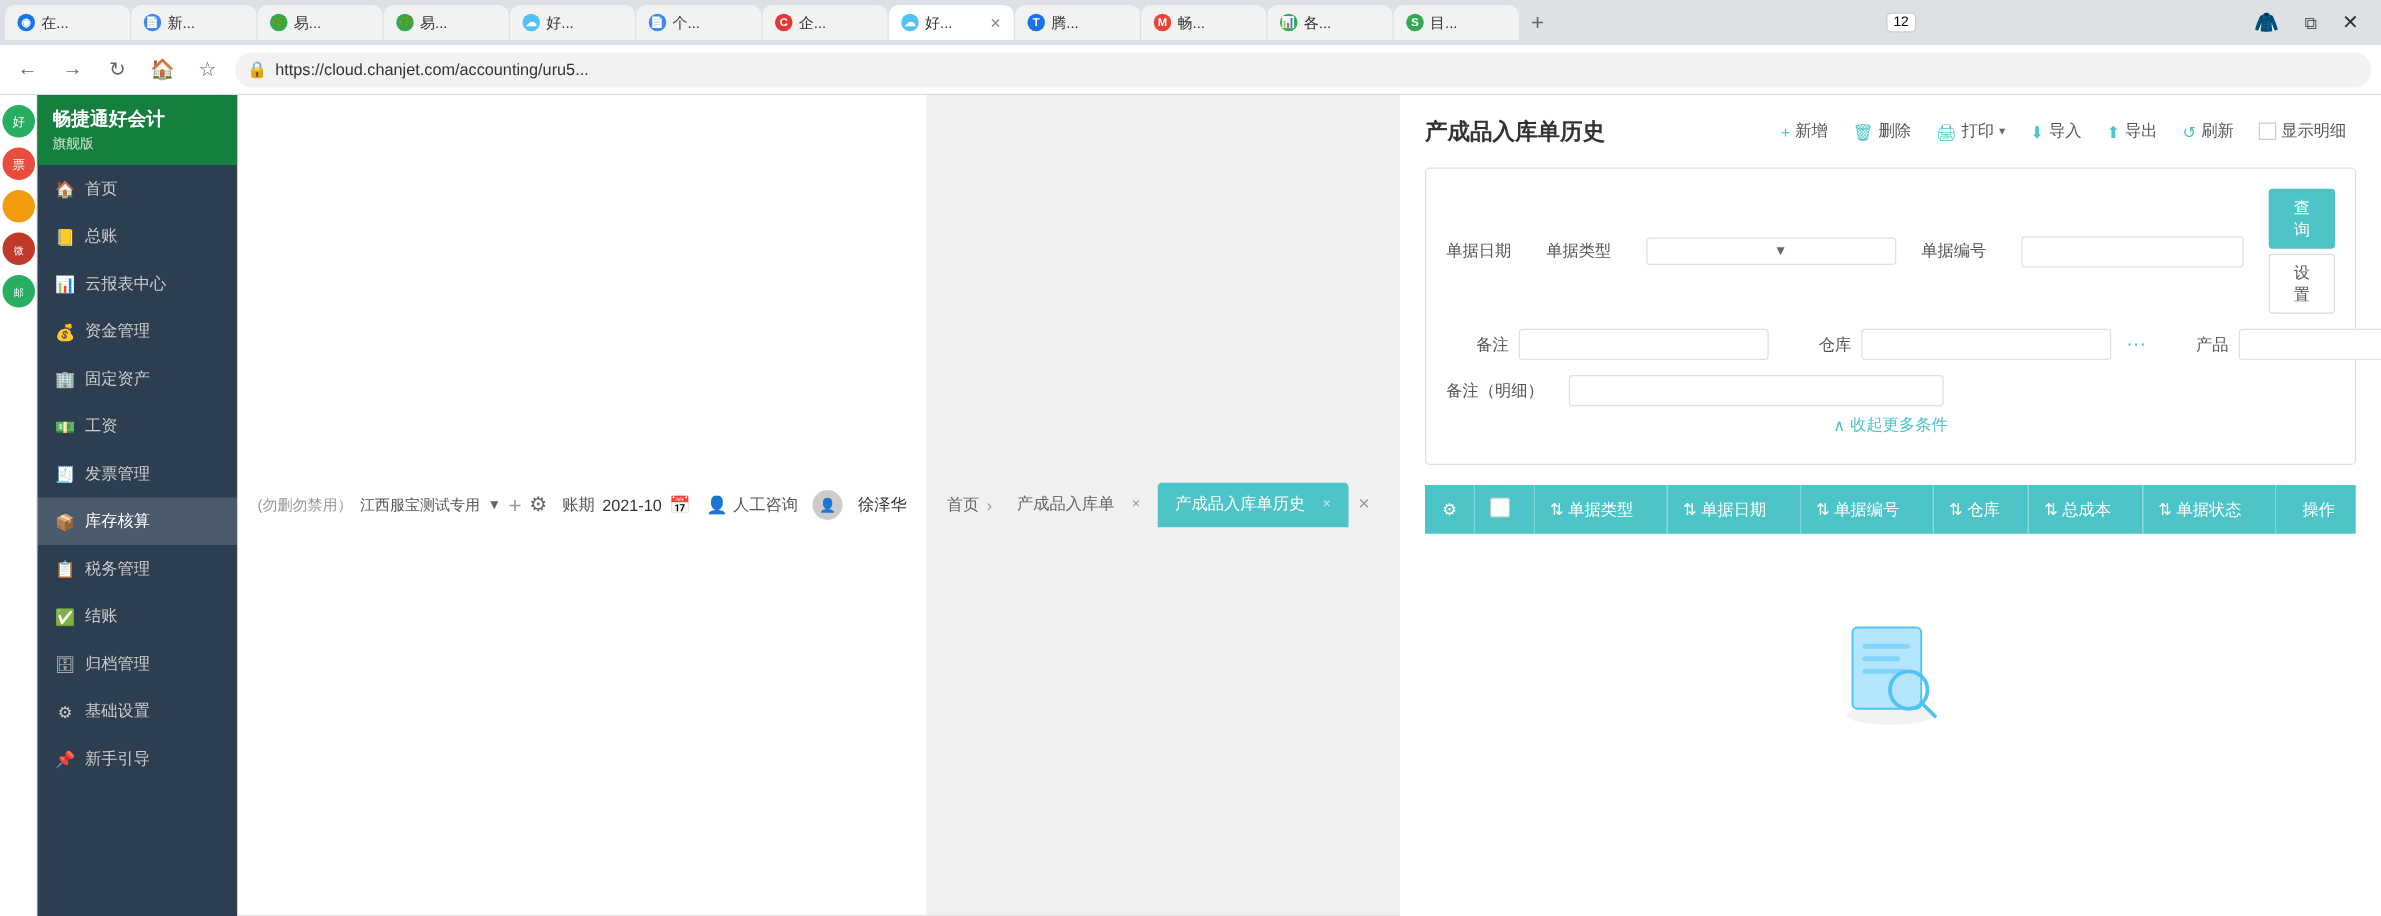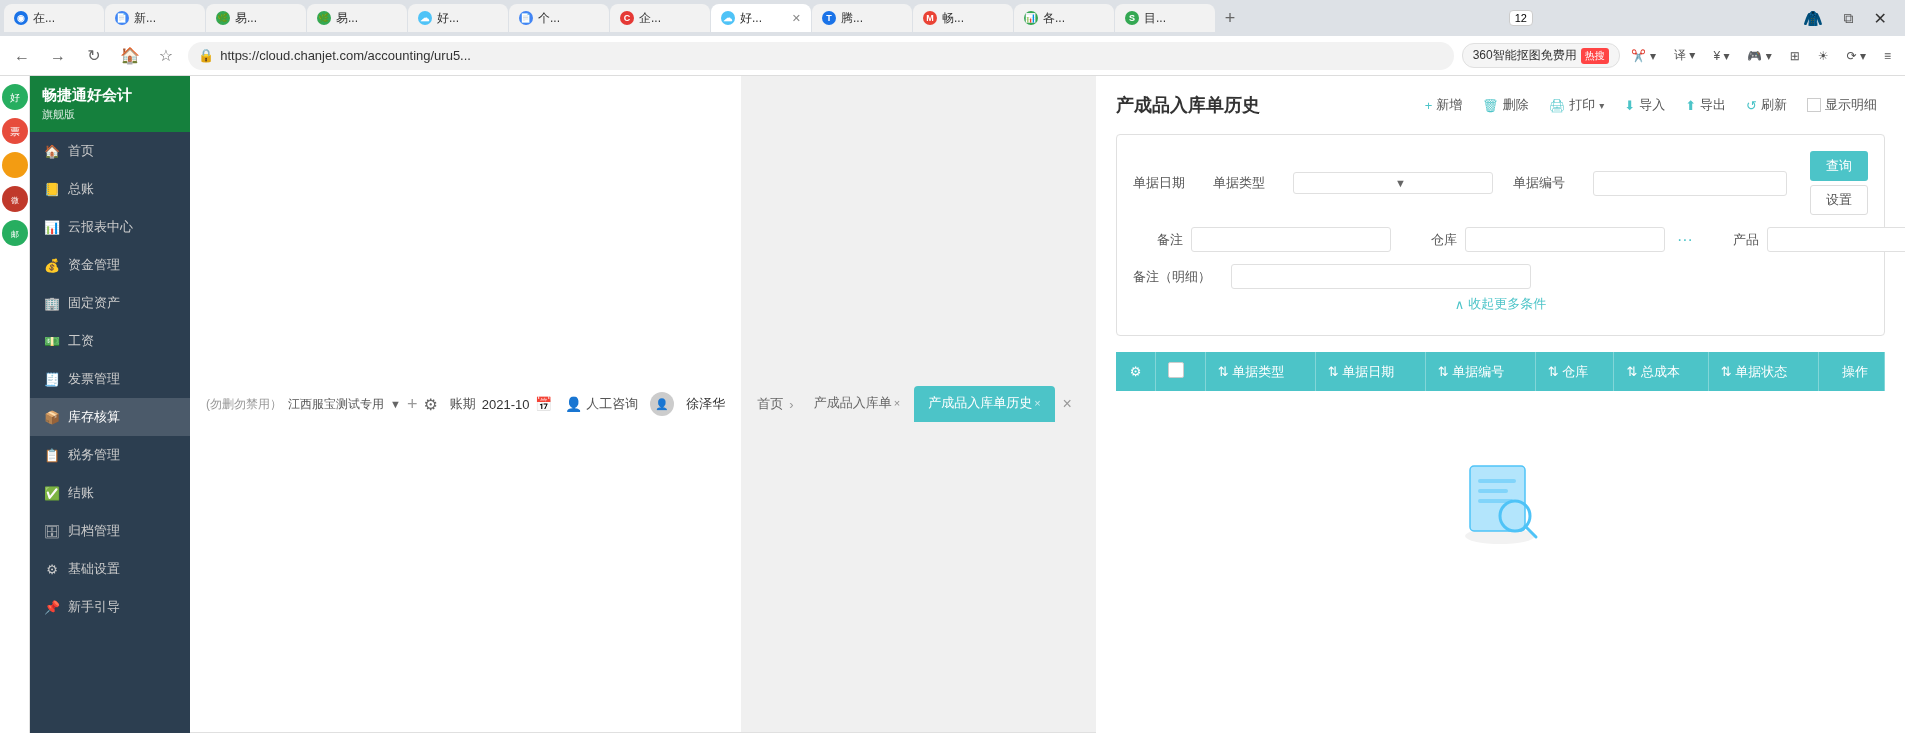--- a/index.html
+++ b/index.html
@@ -53,21 +53,21 @@
     .period-label { font-size: 13px; color: #555; }
     .period-value { font-size: 13px; color: #333; font-weight: 500; }
     .right-header { margin-left: auto; display: flex; align-items: center; gap: 12px; }
     .user-service { display: flex; align-items: center; gap: 4px; color: #555; font-size: 13px; cursor: pointer; }
     .user-avatar { width: 24px; height: 24px; border-radius: 50%; background: #ccc; display: flex; align-items: center; justify-content: center; font-size: 11px; color: #666; }
 
     
     .breadcrumb-bar { background: #f0f0f0; display: flex; align-items: center; padding: 0 16px; border-bottom: 1px solid #e0e0e0; }
     .breadcrumb-item { font-size: 13px; color: #666; cursor: pointer; padding: 8px 0; }
     .breadcrumb-sep { color: #999; padding: 0 6px; }
-    .page-tab { display: flex; align-items: center; gap: 2px; padding: 8px 14px; font-size: 13px; cursor: pointer; color: #666; border-bottom: 2px solid transparent; }
+    .page-tab { display: flex; align-items: center; gap: 14px; padding: 8px 14px; font-size: 13px; cursor: pointer; color: #666; border-bottom: 2px solid transparent; }
     .page-tab.active { background: #4cc4c8; color: #fff; border-radius: 4px 4px 0 0; }
     .page-tab-close { font-size: 11px; opacity: 0.7; }
     .tab-close-right { margin-left: auto; font-size: 16px; color: #999; cursor: pointer; padding: 4px 8px; }
 
     
     .page-area { flex: 1; padding: 16px 20px; overflow-y: auto; background: #fff; }
     .page-title { font-size: 18px; font-weight: bold; color: #333; margin-bottom: 16px; }
     .action-btn { display: flex; align-items: center; gap: 4px; font-size: 13px; color: #555; cursor: pointer; padding: 4px 8px; border-radius: 3px; }
 
     
@@ -178,34 +178,20 @@
 
   <div class="address-bar">
     <span class="nav-btn">←</span>
     <span class="nav-btn">→</span>
     <span class="nav-btn">↻</span>
     <span class="nav-btn">🏠</span>
     <span class="nav-btn">☆</span>
     <div class="url-box">
       <span style="color:#4caf50;font-size:13px;">🔒</span>
       <span class="url-text">https://cloud.chanjet.com/accounting/uru5...</span>
-    </div>
-    <div class="toolbar-right">
-      <div class="search-hint">
-        <span>360智能抠图免费用</span>
-        <span class="hot-badge">热搜</span>
-      </div>
-      <span class="toolbar-btn">✂️ ▾</span>
-      <span class="toolbar-btn">译 ▾</span>
-      <span class="toolbar-btn">¥ ▾</span>
-      <span class="toolbar-btn">🎮 ▾</span>
-      <span class="toolbar-btn">⊞</span>
-      <span class="toolbar-btn">☀</span>
-      <span class="toolbar-btn">⟳ ▾</span>
-      <span class="toolbar-btn">≡</span>
     </div>
   </div>
 </div>
 
 <div class="app-wrapper">
 
   <div class="icon-sidebar">
     <div class="icon-sidebar-item" style="background:#27ae60;">
       <svg width="18" height="18" viewBox="0 0 18 18">
           <circle cx="9" cy="9" r="8" fill="#27ae60"></circle>

